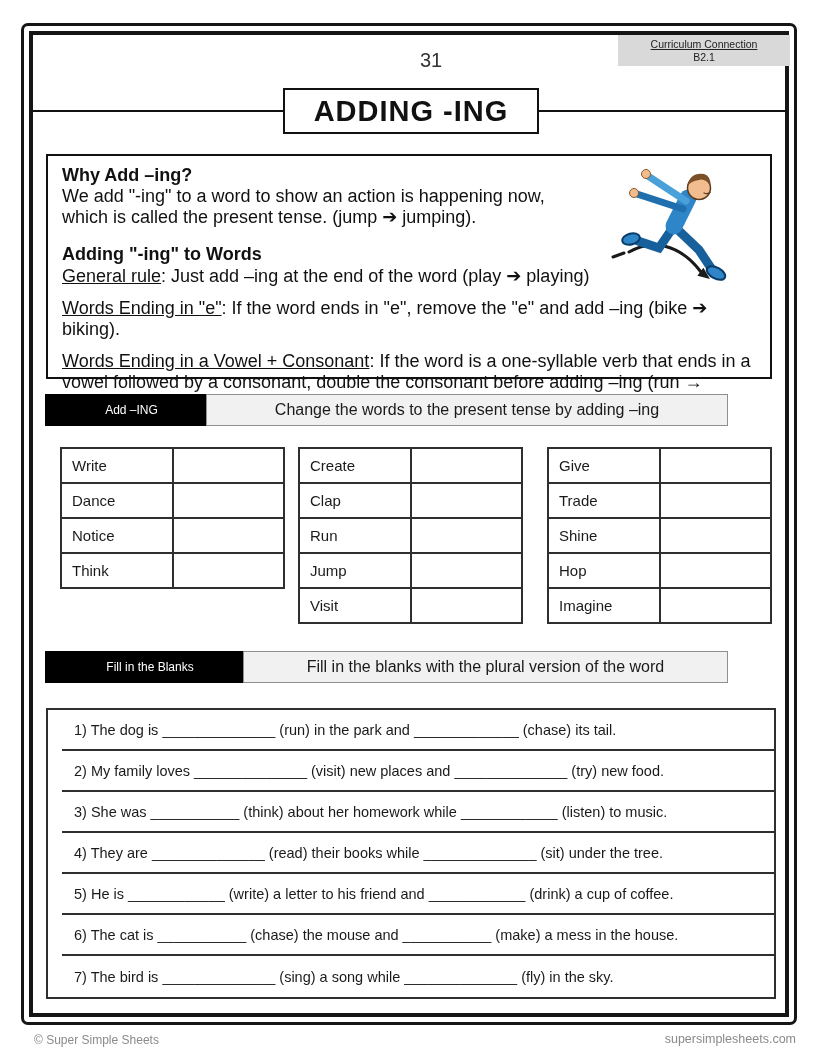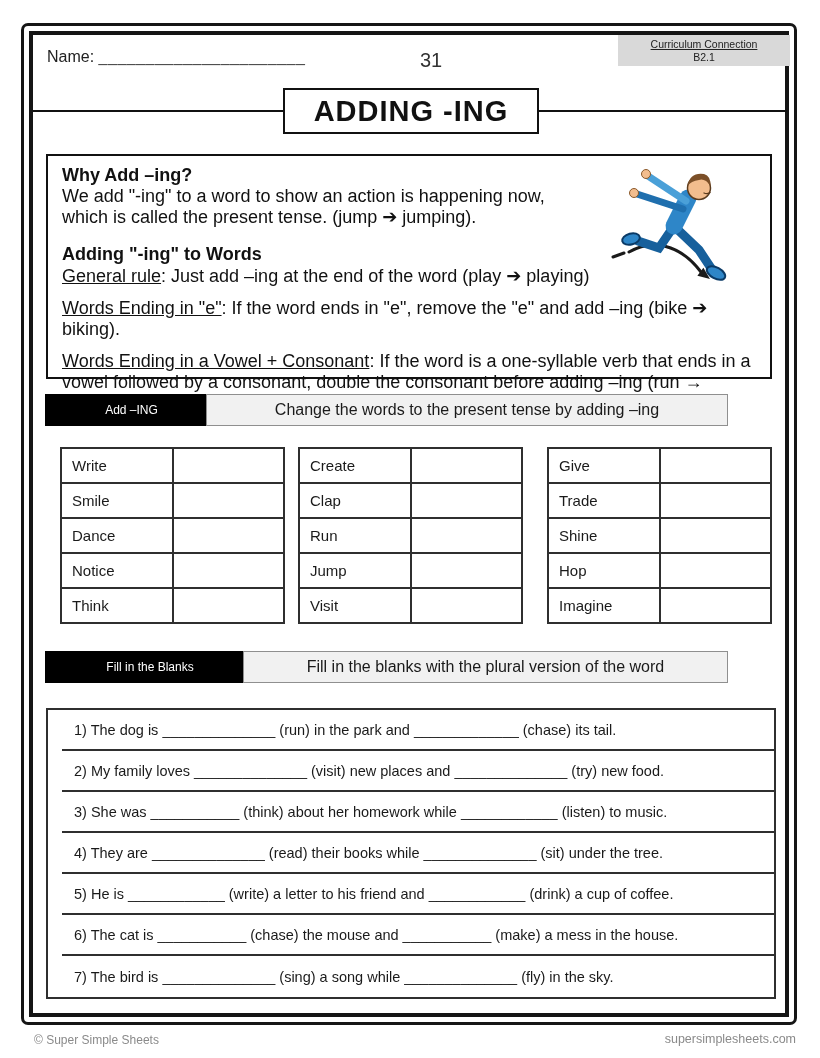--- a/index.html
+++ b/index.html
@@ -71,24 +71,20 @@
   .footer-left { position: absolute; left: 34px; top: 1033px; font-size: 12px; color: #8a8a8a; }
   .footer-right { position: absolute; right: 24px; top: 1032px; font-size: 12.5px; color: #8a8a8a; }
 </style>
 </head>
 <body>
 
 <div class="page">
   <div class="border-outer"></div>
   <div class="border-inner"></div>
 
-  <div class="name-row">
-    <span>Name:</span>
-    <span class="name-blank">______________________</span>
-  </div>
   <div class="page-num">31</div>
   <div class="curriculum">
     <div class="curr-1">Curriculum Connection</div>
     <div class="curr-2">B2.1</div>
   </div>
 
   <div class="divider"></div>
   <div class="title-box">ADDING -ING</div>
 
   <div class="infobox">
@@ -133,24 +129,20 @@
   <div class="sec-tab tab-1">Add –ING</div>
   <div class="sec-instr instr-1">Change the words to the present tense by adding –ing</div>
 
   <table class="wtable t1">
     <tbody>
         <tr>
           <td class="word">Write</td>
           <td class="blank"></td>
         </tr>
     <tr>
-          <td class="word">Smile</td>
-          <td class="blank"></td>
-        </tr>
-    <tr>
           <td class="word">Dance</td>
           <td class="blank"></td>
         </tr>
     <tr>
           <td class="word">Notice</td>
           <td class="blank"></td>
         </tr>
     <tr>
           <td class="word">Think</td>
           <td class="blank"></td>

